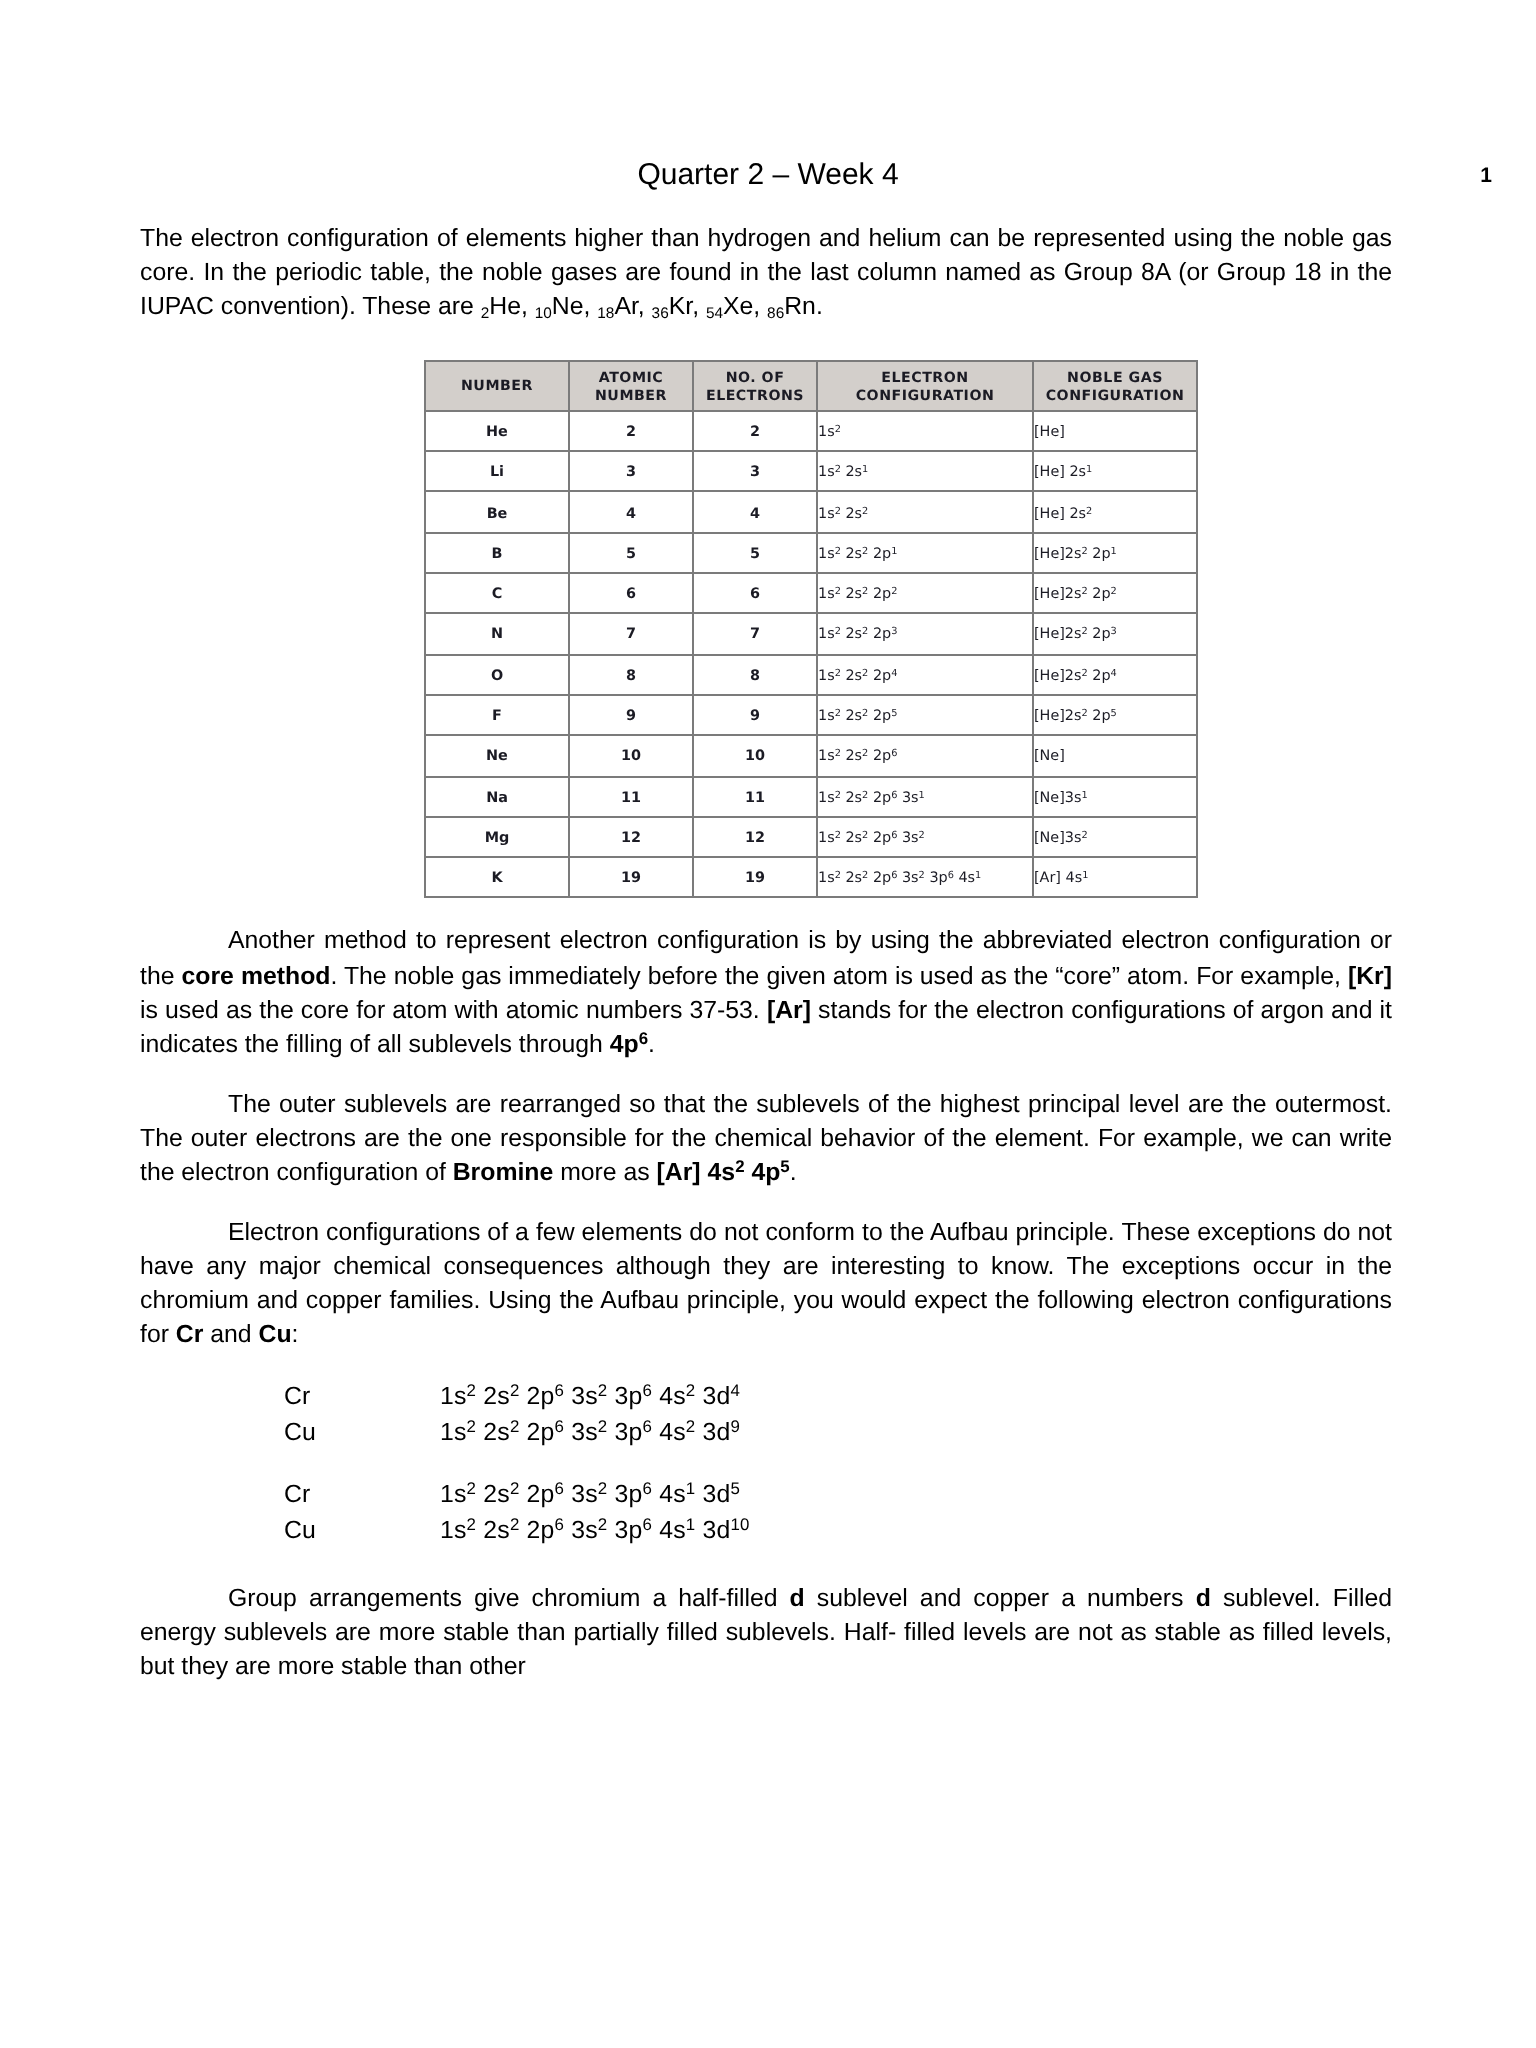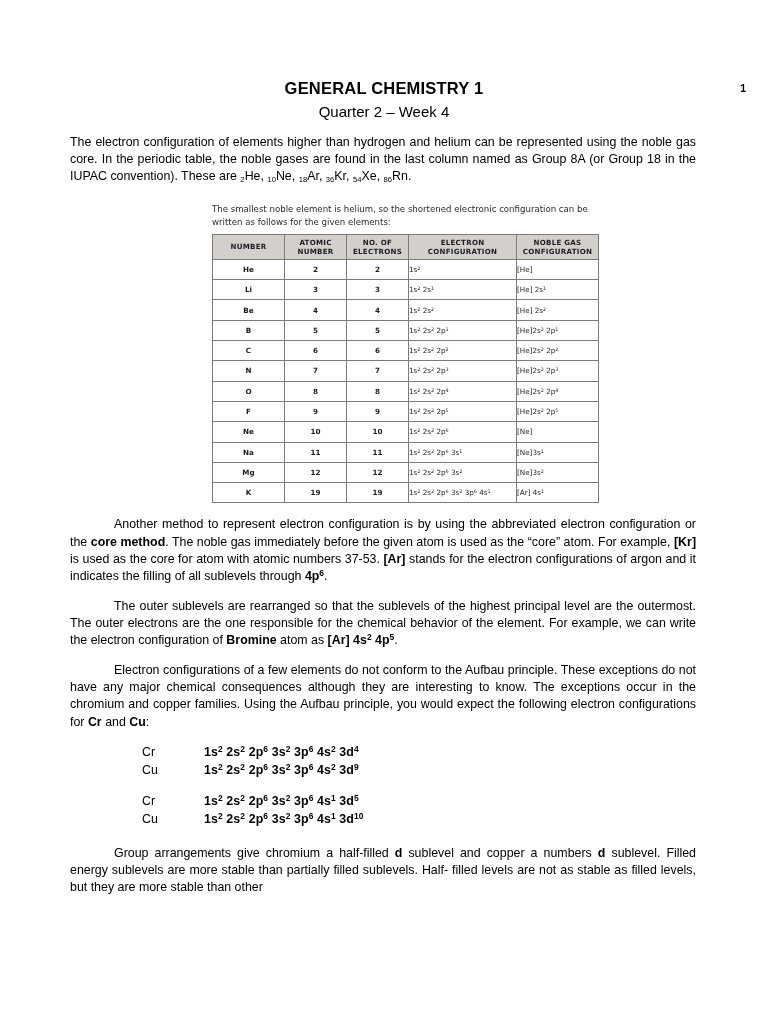--- a/index.html
+++ b/index.html
@@ -134,43 +134,42 @@
     display: flex;
     line-height: 1.5;
   }
   .config-row .sym {
     width: 62px;
     flex: 0 0 62px;
     margin-left: 72px;
     font-weight: normal;
   }
   .config-row .cfg {
-    font-weight: bold;
+    font-weight: normal;
     letter-spacing: 0.1px;
+    margin-left: 16px;
   }
 </style>
 </head>
 <body>
 
 <div class="page">
 
   <div class="page-number">1</div>
 
   <div class="title-block">
-    <div class="doc-title">GENERAL CHEMISTRY 1</div>
     <div class="doc-subtitle">Quarter 2 – Week 4</div>
   </div>
 
 
   <div class="body-para nobl">
     <span>The electron configuration of elements higher than hydrogen and helium can be represented using the noble gas core. In the periodic table, the noble gases are found in the last column named as Group 8A (or Group 18 in the IUPAC convention). These are </span><span id="noble-gas-list"><span><sub>2</sub>He</span>, <span><sub>10</sub>Ne</span>, <span><sub>18</sub>Ar</span>, <span><sub>36</sub>Kr</span>, <span><sub>54</sub>Xe</span>, <span><sub>86</sub>Rn</span>.</span>
   </div>
 
   <div class="table-block">
-    <div class="table-caption">The smallest noble element is helium, so the shortened electronic configuration can be written as follows for the given elements:</div>
     <table class="config-table">
       <colgroup>
         <col class="col-el">
           <col class="col-an">
           <col class="col-ne">
           <col class="col-ec">
           <col class="col-ng">
       </colgroup>
       <thead>
         <tr id="table-head-row">
@@ -268,21 +267,21 @@
           </tr>
         </tbody>
     </table>
   </div>
 
   <div class="body-para indent-first">
     <span>Another method to represent electron configuration is by using the abbreviated electron configuration or the </span><b>core method</b><span>. The noble gas immediately before the given atom is used as the “core” atom. For example, </span><b>[Kr]</b><span> is used as the core for atom with atomic numbers 37-53. </span><b>[Ar]</b><span> stands for the electron configurations of argon and it indicates the filling of all sublevels through </span><b><span>4p</span><sup>6</sup></b><span>.</span>
   </div>
 
   <div class="body-para indent-first">
-    <span>The outer sublevels are rearranged so that the sublevels of the highest principal level are the outermost. The outer electrons are the one responsible for the chemical behavior of the element. For example, we can write the electron configuration of </span><b>Bromine</b><span> atom as </span><b>[Ar]</b> <b><span>4s</span><sup>2</sup><span> 4p</span><sup>5</sup></b><span>.</span>
+    <span>The outer sublevels are rearranged so that the sublevels of the highest principal level are the outermost. The outer electrons are the one responsible for the chemical behavior of the element. For example, we can write the electron configuration of </span><b>Bromine</b><span> more as </span><b>[Ar]</b> <b><span>4s</span><sup>2</sup><span> 4p</span><sup>5</sup></b><span>.</span>
   </div>
 
   <div class="body-para indent-first">
     <span>Electron configurations of a few elements do not conform to the Aufbau principle. These exceptions do not have any major chemical consequences although they are interesting to know. The exceptions occur in the chromium and copper families. Using the Aufbau principle, you would expect the following electron configurations for </span><b>Cr</b><span> and </span><b>Cu</b><span>:</span>
   </div>
 
   <div class="config-list" id="expected-config-list">
       <div class="config-row">
         <span class="sym">Cr</span>
         <span class="cfg">1s<sup>2</sup> 2s<sup>2</sup> 2p<sup>6</sup> 3s<sup>2</sup> 3p<sup>6</sup> 4s<sup>2</sup> 3d<sup>4</sup></span>

